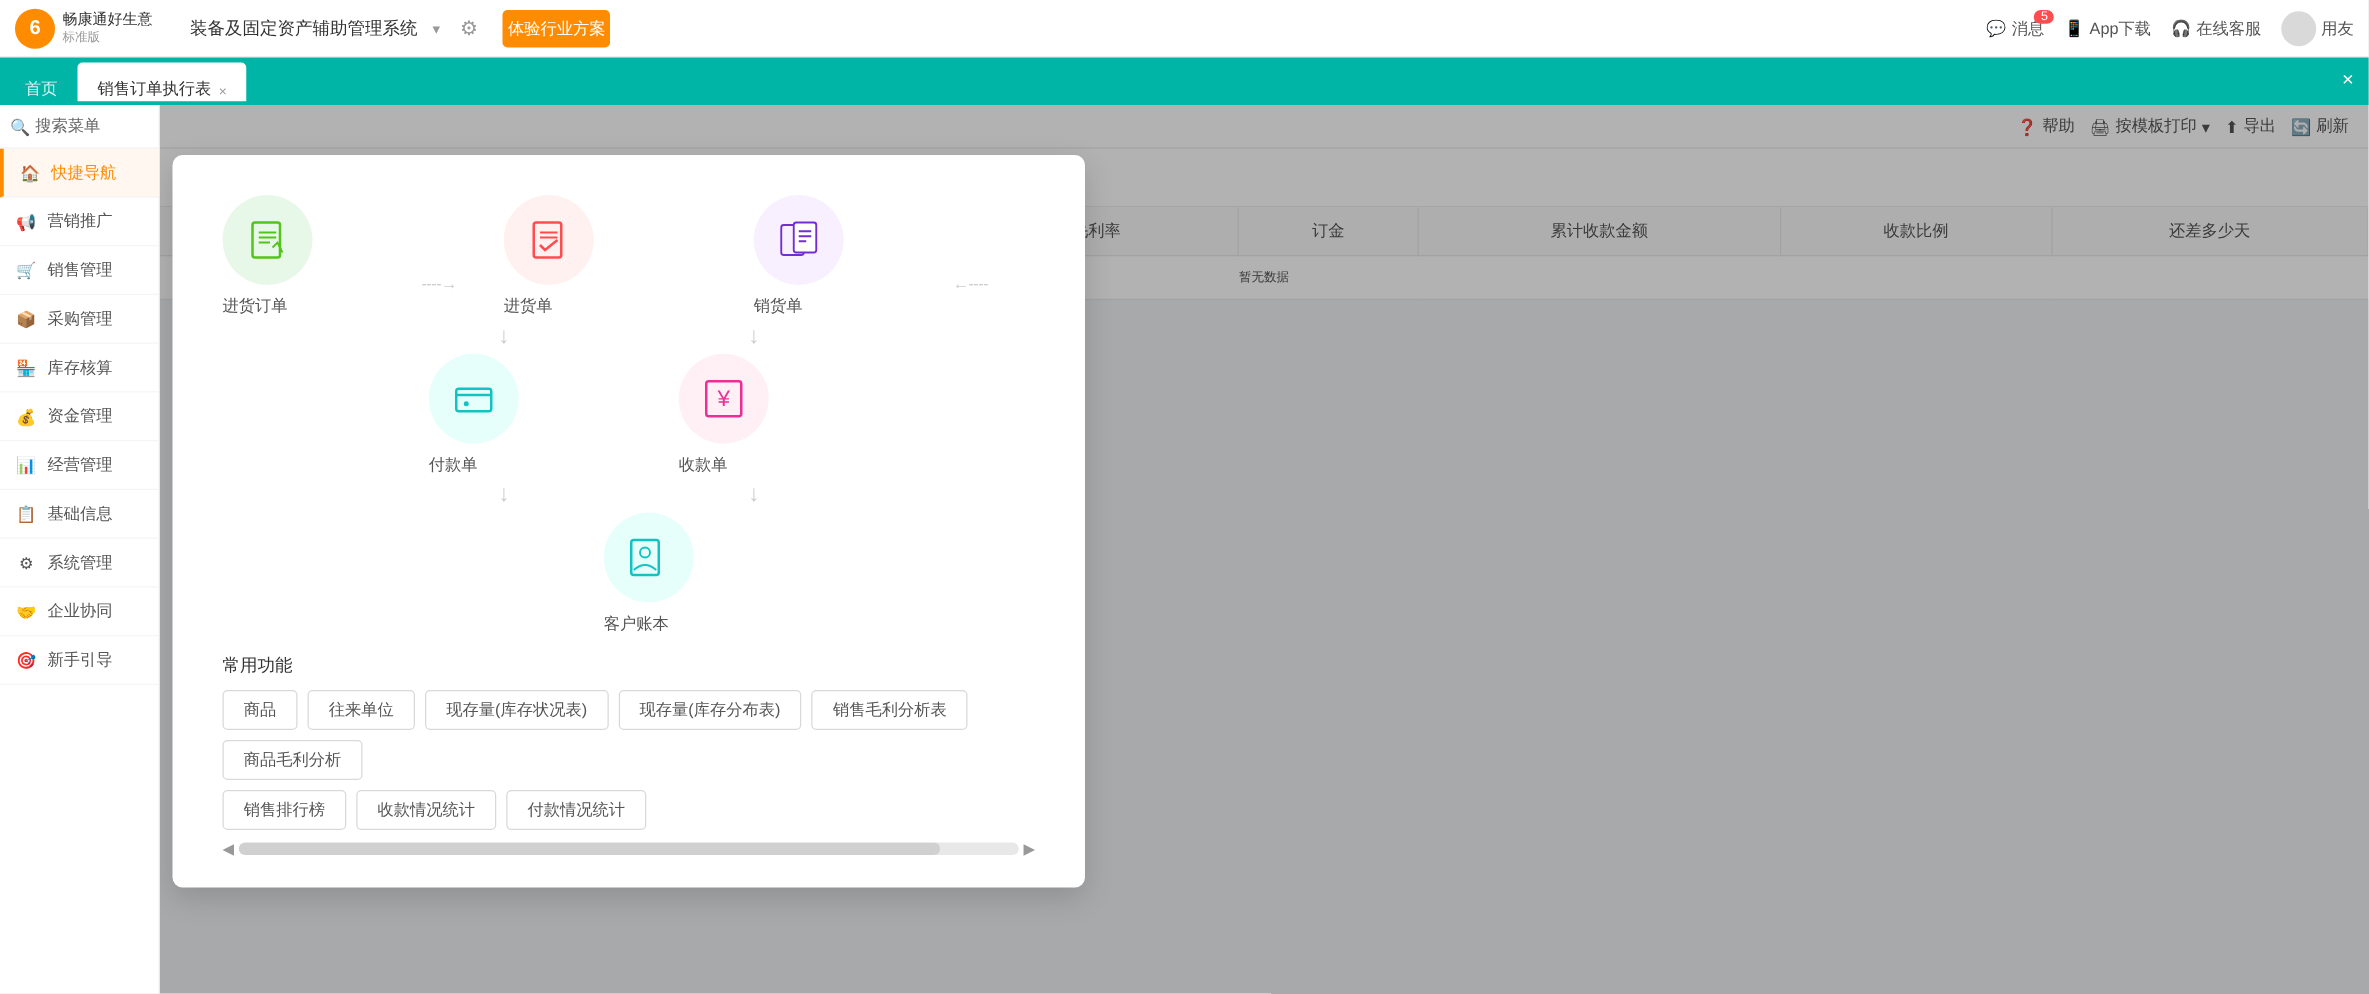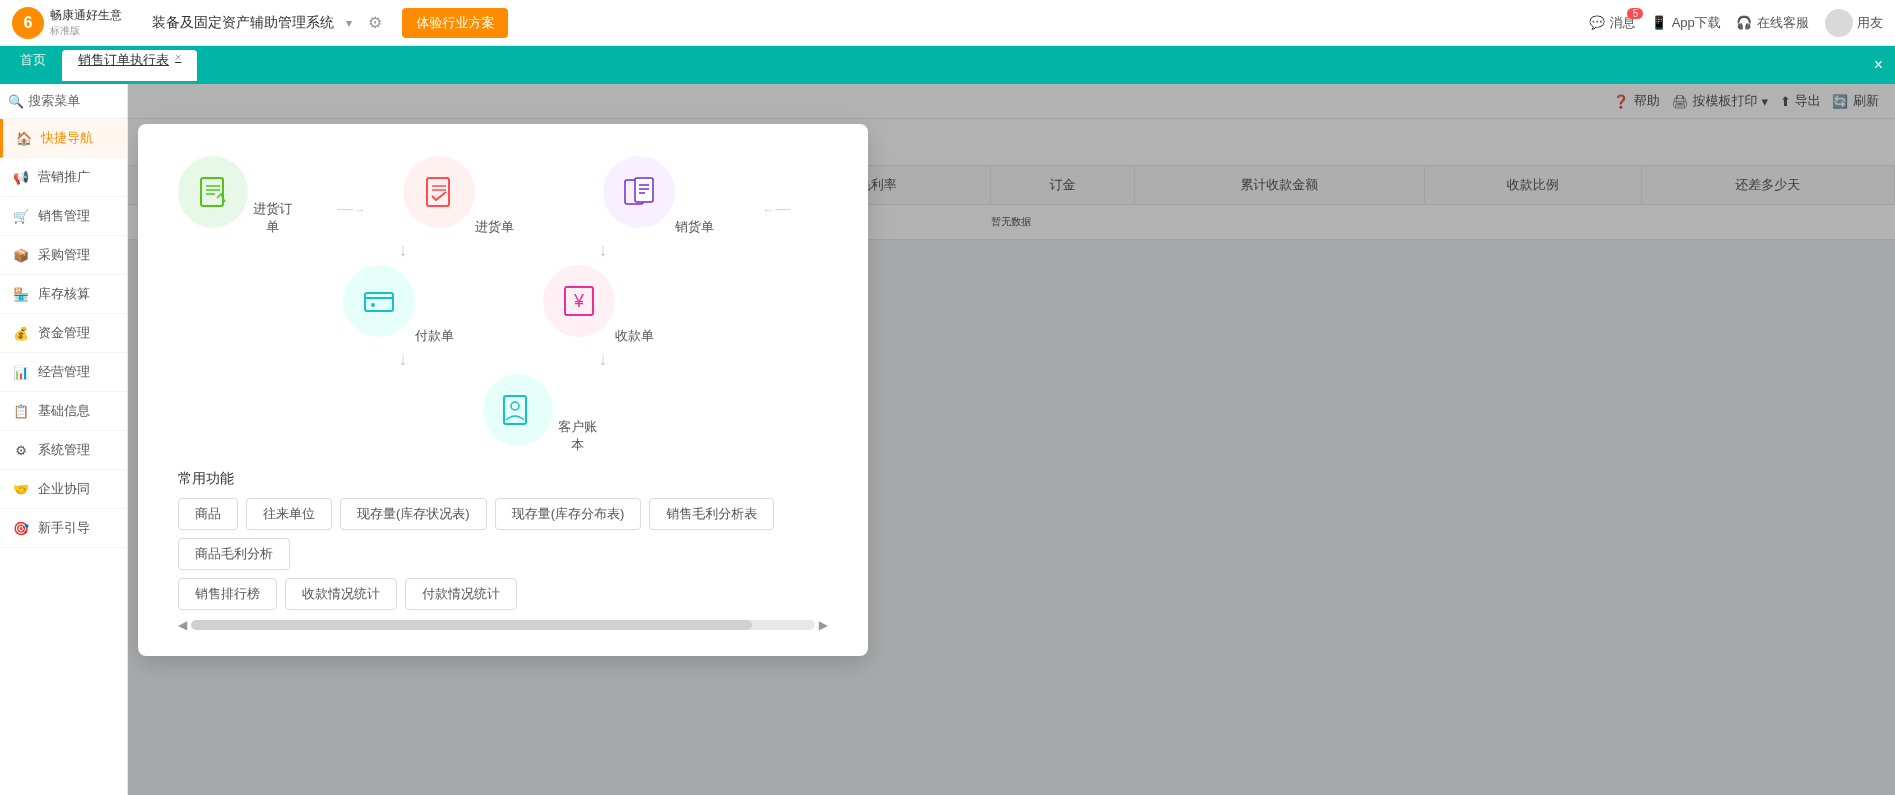--- a/index.html
+++ b/index.html
@@ -13,36 +13,36 @@
     }
     .logo-area { display: flex; align-items: center; gap: 6px; width: 128px; }
     .logo-icon { width: 32px; height: 32px; background: #ff8c00; border-radius: 50%; display: flex; align-items: center; justify-content: center; color: white; font-size: 16px; font-weight: bold; }
     .logo-text { font-size: 12px; color: #333; line-height: 1.3; }
     .logo-text .sub { font-size: 10px; color: #999; }
     .system-title { font-size: 14px; color: #333; font-weight: 500; }
     .dropdown-arrow { color: #999; font-size: 12px; cursor: pointer; }
     .gear-btn { color: #999; font-size: 16px; cursor: pointer; margin-left: 4px; }
     .experience-btn {
       background: #ff8c00; color: white; border: none; border-radius: 4px;
-      padding: 6px 14px; font-size: 13px; cursor: pointer; margin-left: 8px;
+      padding: 6px 4px; font-size: 13px; cursor: pointer; margin-left: 8px;
     }
     .header-right { margin-left: auto; display: flex; align-items: center; gap: 16px; }
     .header-icon-item { display: flex; align-items: center; gap: 4px; color: #555; font-size: 13px; cursor: pointer; position: relative; }
     .badge { background: #ff4d4f; color: white; border-radius: 10px; font-size: 10px; padding: 0 4px; min-width: 16px; text-align: center; position: absolute; top: -6px; right: -8px; }
     .avatar { width: 28px; height: 28px; background: #d9d9d9; border-radius: 50%; }
     .user-name { font-size: 13px; color: #555; }
 
     
     .nav-tabs {
       display: flex; align-items: center; background: #00b5a6; height: 38px; padding-left: 4px;
     }
     .nav-tab {
-      padding: 1px 16px; height: 31px; display: flex; align-items: flex-start; font-size: 13px; cursor: pointer; color: rgba(255,255,255,0.85);
-    }
-    .nav-tab.active { background: white; color: #333; border-radius: 4px 4px 0 0; text-decoration: underline; }
+      padding: 1px 16px; height: 31px; display: flex; align-items: flex-end; font-size: 13px; cursor: pointer; color: rgba(255,255,255,0.85);
+    }
+    .nav-tab.active { background: white; color: #333; border-radius: 4px 4px 0 0; }
     .nav-tab .close-x { margin-left: 6px; font-size: 11px; color: #999; }
     .nav-close { margin-left: auto; margin-right: 12px; color: white; font-size: 16px; cursor: pointer; }
 
     
     .main-layout { display: flex; height: calc(795px - 84px); }
 
     
     .sidebar { width: 128px; background: #fff; border-right: 1px solid #e8e8e8; flex-shrink: 0; }
     .sidebar-search { padding: 8px; border-bottom: 1px solid #f0f0f0; display: flex; align-items: center; gap: 4px; color: #666; font-size: 13px; cursor: pointer; }
     .sidebar-item {
@@ -83,21 +83,21 @@
       position: absolute; top: 0; left: 0; right: 0; bottom: 0;
       background: rgba(0,0,0,0.3); z-index: 100;
       display: flex; align-items: flex-start; justify-content: flex-start;
       padding: 40px 0 0 10px;
     }
     .modal {
       background: white; border-radius: 8px; width: 730px;
       box-shadow: 0 8px 24px rgba(0,0,0,0.15); padding: 32px 40px 24px;
       position: relative;
     }
-    .flow-node { display: flex; flex-direction: row; align-items: flex-end; width: 120px; }
+    .flow-node { display: flex; flex-direction: column; align-items: flex-start; width: 120px; }
     .flow-circle {
       width: 72px; height: 72px; border-radius: 50%; display: flex; align-items: center; justify-content: center;
       font-size: 28px; margin-bottom: 8px;
     }
     .flow-circle.green { background: #e8f8e8; color: #52c41a; }
     .flow-circle.red { background: #fff1f0; color: #ff4d4f; }
     .flow-circle.purple { background: #f9f0ff; color: #722ed1; }
     .flow-circle.orange { background: #fff7e6; color: #fa8c16; }
     .flow-circle.teal { background: #e6fffb; color: #13c2c2; }
     .flow-circle.pink { background: #fff0f6; color: #eb2f96; }

